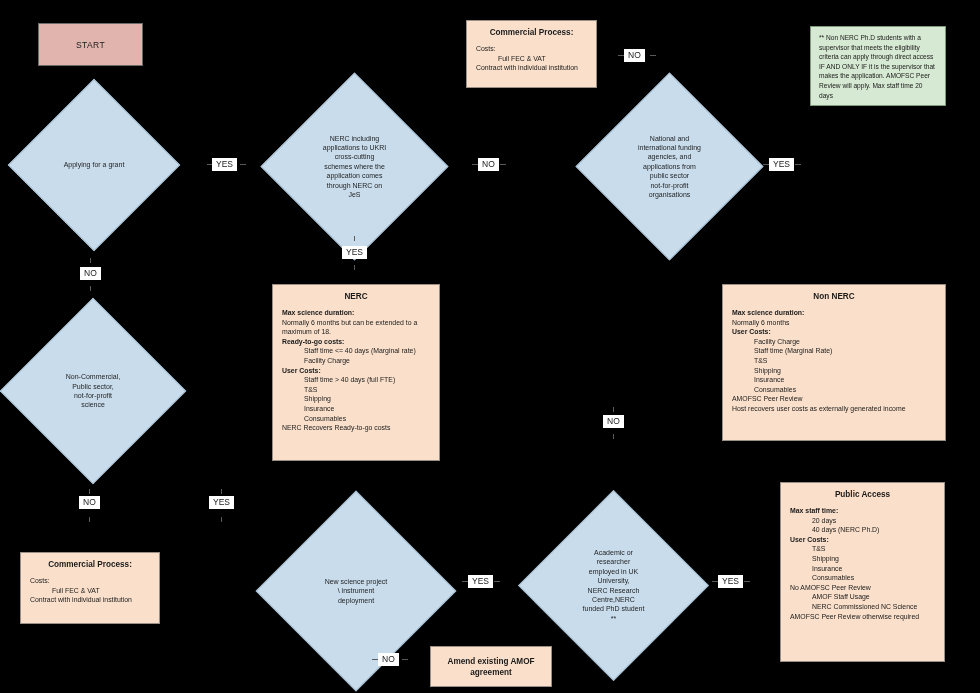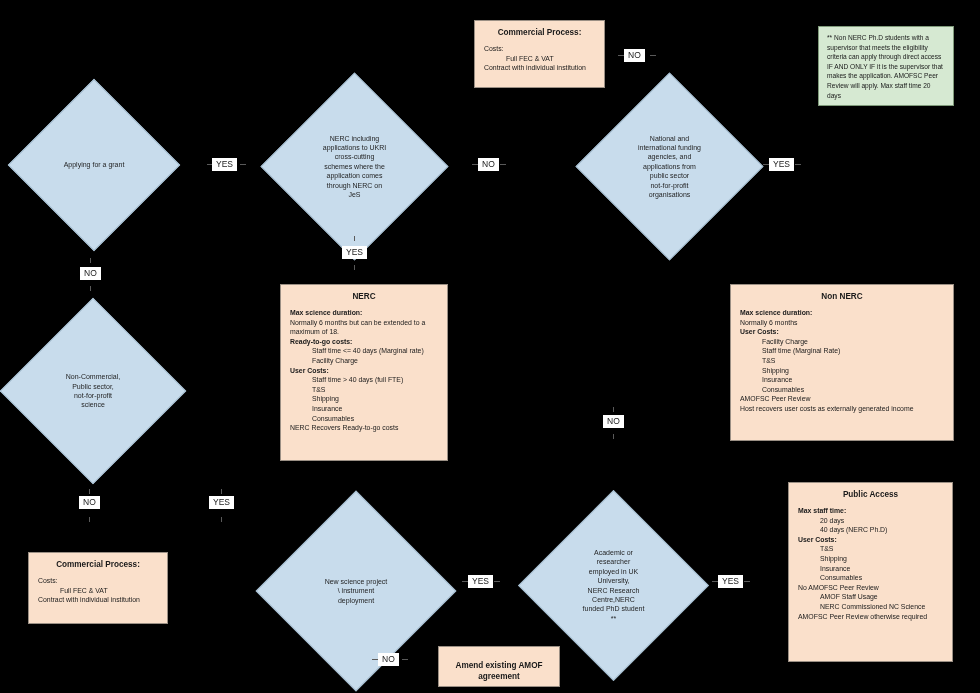--- a/index.html
+++ b/index.html
@@ -28,37 +28,36 @@
     box-sizing: border-box;
   }
 
   
   .rect {
     border: 1px solid #6b6b6b;
     display: flex;
     align-items: center;
     justify-content: center;
     text-align: center;
-    margin-left: 8px;
   }
   .rect.start {
     background: #e2b4ae;
     font-size: 8.5px;
     letter-spacing: .4px;
   }
   .rect.tan {
     background: #fae0cb;
     border: 1px solid #9a8f84;
     display: block;
     text-align: left;
     padding: 7px 9px;
   }
   .rect.tan.center {
     display: flex;
-    align-items: flex-end;
+    align-items: center;
     justify-content: center;
     text-align: center;
     padding: 4px;
   }
   .rect.green {
     background: #d6e9d2;
     border: 1px solid #7f9a7a;
     display: block;
     text-align: left;
     padding: 6px 8px;
@@ -134,20 +133,23 @@
     font-size: 8.2px;
     line-height: 11px;
   }
   .greentext { font-size: 6.6px; line-height: 9.6px; display:block; }
 </style>
 </head>
 <body>
 
 <div class="canvas">
 
+  <div class="node rect start" style="left:38px; top:23px; width:105px; height:43px;">
+    <span>START</span>
+  </div>
 
   <div class="node rect tan" style="left:466px; top:20px; width:131px; height:68px;">
     <span class="boxtitle">Commercial Process:</span>
     <span class="ln">Costs:</span>
     <span class="ln ind">Full FEC &amp; VAT</span>
     <span class="gap"></span>
     <span class="ln">Contract with individual institution</span>
   </div>
 
   <div class="node rect green" style="left:810px; top:26px; width:136px; height:80px;">

